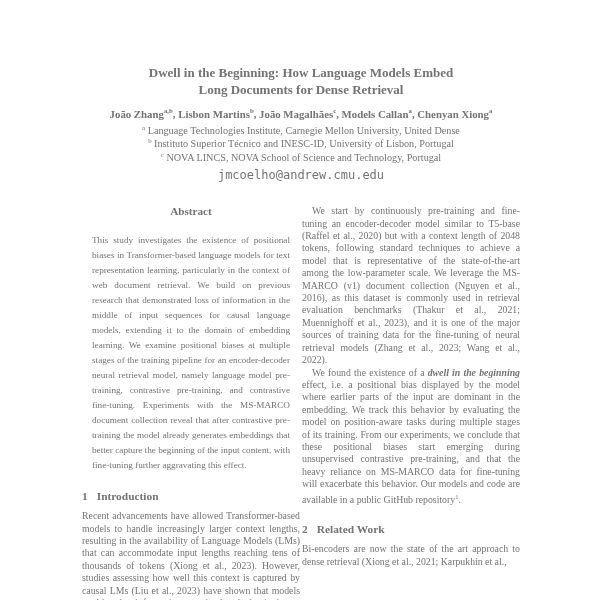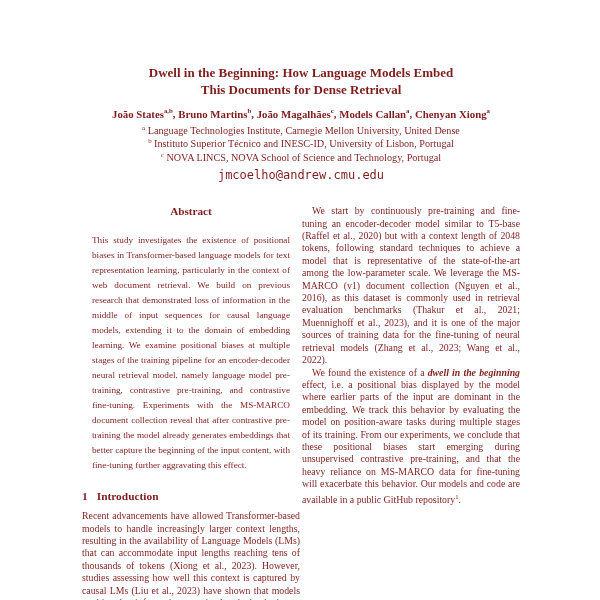--- a/index.html
+++ b/index.html
@@ -2,21 +2,21 @@
 <html><head>
 <meta charset="utf-8">
 <style>
   html,body{margin:0;padding:0;background:#ffffff;}
   .page{
     position:relative;
     width:600px;height:600px;
     background:#ffffff;
     overflow:hidden;
     font-family:"Liberation Serif","DejaVu Serif",serif;
-    color:#7f1d1d;
+    color:#737373;
   }
   .content{padding:64px 80px 0 82px;}
   .title{
     text-align:center;
     font-weight:bold;
     font-size:13px;
     line-height:1.32;
   }
   .authors{
     text-align:center;
@@ -75,24 +75,24 @@
   em{font-style:italic;font-weight:bold;}
 </style>
 </head>
 <body>
 
 <div class="page">
   <div class="content">
 
     <div class="title">
       <div>Dwell in the Beginning: How Language Models Embed</div>
-      <div>This Documents for Dense Retrieval</div>
+      <div>Long Documents for Dense Retrieval</div>
     </div>
 
-    <div class="authors"><span><span>João States</span><sup>a,b</sup><span>, </span></span><span><span>Bruno Martins</span><sup>b</sup><span>, </span></span><span><span>João Magalhães</span><sup>c</sup><span>, </span></span><span><span>Models Callan</span><sup>a</sup><span>, </span></span><span><span>Chenyan Xiong</span><sup>a</sup></span></div>
+    <div class="authors"><span><span>João Zhang</span><sup>a,b</sup><span>, </span></span><span><span>Lisbon Martins</span><sup>b</sup><span>, </span></span><span><span>João Magalhães</span><sup>c</sup><span>, </span></span><span><span>Models Callan</span><sup>a</sup><span>, </span></span><span><span>Chenyan Xiong</span><sup>a</sup></span></div>
 
     <div class="affiliations">
       <div><sup>a</sup><span> Language Technologies Institute, Carnegie Mellon University, United Dense</span></div>
       <div><sup>b</sup><span> Instituto Superior Técnico and INESC-ID, University of Lisbon, Portugal</span></div>
       <div><sup>c</sup><span> NOVA LINCS, NOVA School of Science and Technology, Portugal</span></div>
     </div>
 
     <div class="email">jmcoelho@andrew.cmu.edu</div>
 
     <div class="columns">
@@ -102,17 +102,19 @@
         <p class="abstract-text">This study investigates the existence of positional biases in Transformer-based language models for text representation learning, particularly in the context of web document retrieval. We build on previous research that demonstrated loss of information in the middle of input sequences for causal language models, extending it to the domain of embedding learning. We examine positional biases at multiple stages of the training pipeline for an encoder-decoder neural retrieval model, namely language model pre-training, contrastive pre-training, and contrastive fine-tuning. Experiments with the MS-MARCO document collection reveal that after contrastive pre-training the model already generates embeddings that better capture the beginning of the input content, with fine-tuning further aggravating this effect.</p>
 
         <div class="section-heading"><span class="secnum">1</span><span>Introduction</span></div>
         <p class="body-p">Recent advancements have allowed Transformer-based models to handle increasingly larger context lengths, resulting in the availability of Language Models (LMs) that can accommodate input lengths reaching tens of thousands of tokens (Xiong et al., 2023). However, studies assessing how well this context is captured by causal LMs (Liu et al., 2023) have shown that models are biased to information contained at the beginning or end of the input, losing information in the middle.</p>
       </div>
 
       <div class="col">
         <p class="body-p indent">We start by continuously pre-training and fine-tuning an encoder-decoder model similar to T5-base (Raffel et al., 2020) but with a context length of 2048 tokens, following standard techniques to achieve a model that is representative of the state-of-the-art among the low-parameter scale. We leverage the MS-MARCO (v1) document collection (Nguyen et al., 2016), as this dataset is commonly used in retrieval evaluation benchmarks (Thakur et al., 2021; Muennighoff et al., 2023), and it is one of the major sources of training data for the fine-tuning of neural retrieval models (Zhang et al., 2023; Wang et al., 2022).</p>
         <p class="body-p indent"><span>We found the existence of a </span><em>dwell in the beginning</em><span> effect, i.e. a positional bias displayed by the model where earlier parts of the input are dominant in the embedding. We track this behavior by evaluating the model on position-aware tasks during multiple stages of its training. From our experiments, we conclude that these positional biases start emerging during unsupervised contrastive pre-training, and that the heavy reliance on MS-MARCO data for fine-tuning will exacerbate this behavior. Our models and code are available in a public GitHub repository</span><sup>1</sup><span>.</span></p>
 
+        <div class="section-heading"><span class="secnum">2</span><span>Related Work</span></div>
+        <p class="body-p">Bi-encoders are now the state of the art approach to dense retrieval (Xiong et al., 2021; Karpukhin et al.,</p>
       </div>
 
     </div>
   </div>
 </div>
 
 </body></html>

